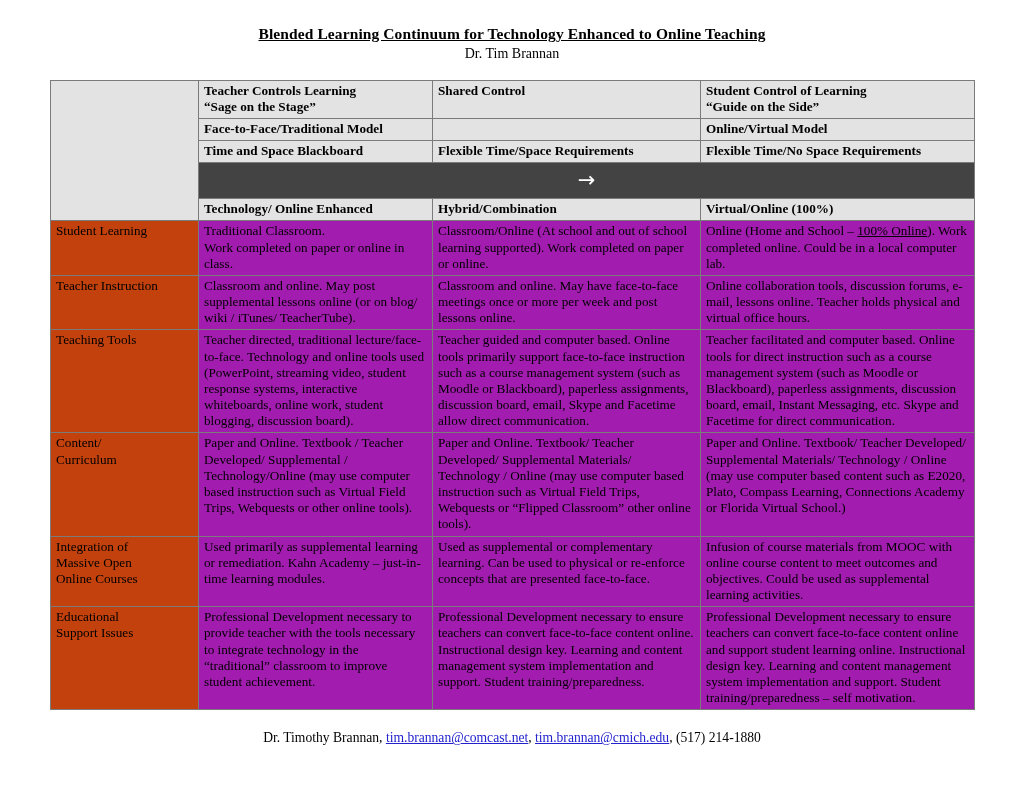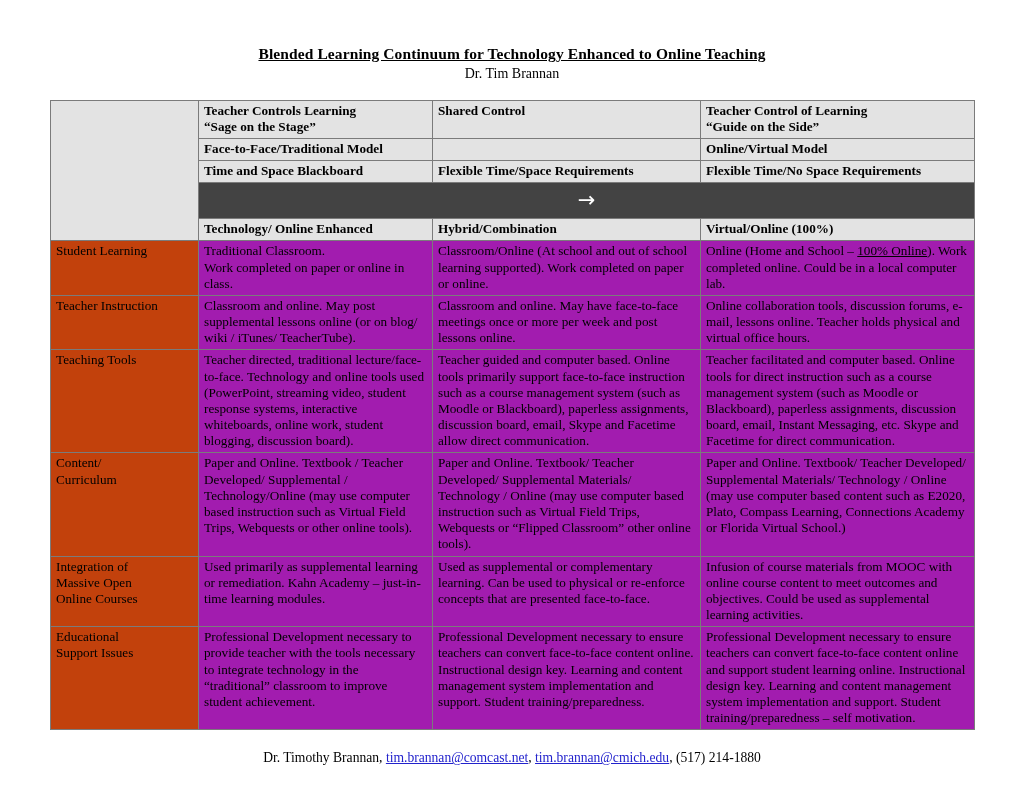--- a/index.html
+++ b/index.html
@@ -12,21 +12,21 @@
     height: 791px;
     font-family: "Liberation Serif", "DejaVu Serif", serif;
     color: #000000;
     overflow: hidden;
   }
   .page {
     position: relative;
     width: 1024px;
     height: 791px;
     box-sizing: border-box;
-    padding: 44px 50px 0 50px;
+    padding: 24px 50px 0 50px;
   }
   .doc-title {
     text-align: center;
     font-size: 15.5px;
     font-weight: bold;
     text-decoration: underline;
     letter-spacing: 0.1px;
     line-height: 1.25;
   }
   .doc-author {
@@ -128,21 +128,21 @@
         <td class="hdr-blank" rowspan="5"></td>
         <td class="hdr">
           <span>Teacher Controls Learning</span>
           <span class="hdr-line2">“Sage on the Stage”</span>
         </td>
         <td class="hdr">
           <span>Shared Control</span>
           <span class="hdr-line2"></span>
         </td>
         <td class="hdr">
-          <span>Teacher Control of Learning</span>
+          <span>Student Control of Learning</span>
           <span class="hdr-line2">“Guide on the Side”</span>
         </td>
       </tr>
 
       <tr>
         <td class="hdr">Face-to-Face/Traditional Model</td>
         <td class="hdr"></td>
         <td class="hdr">Online/Virtual Model</td>
       </tr>
 

